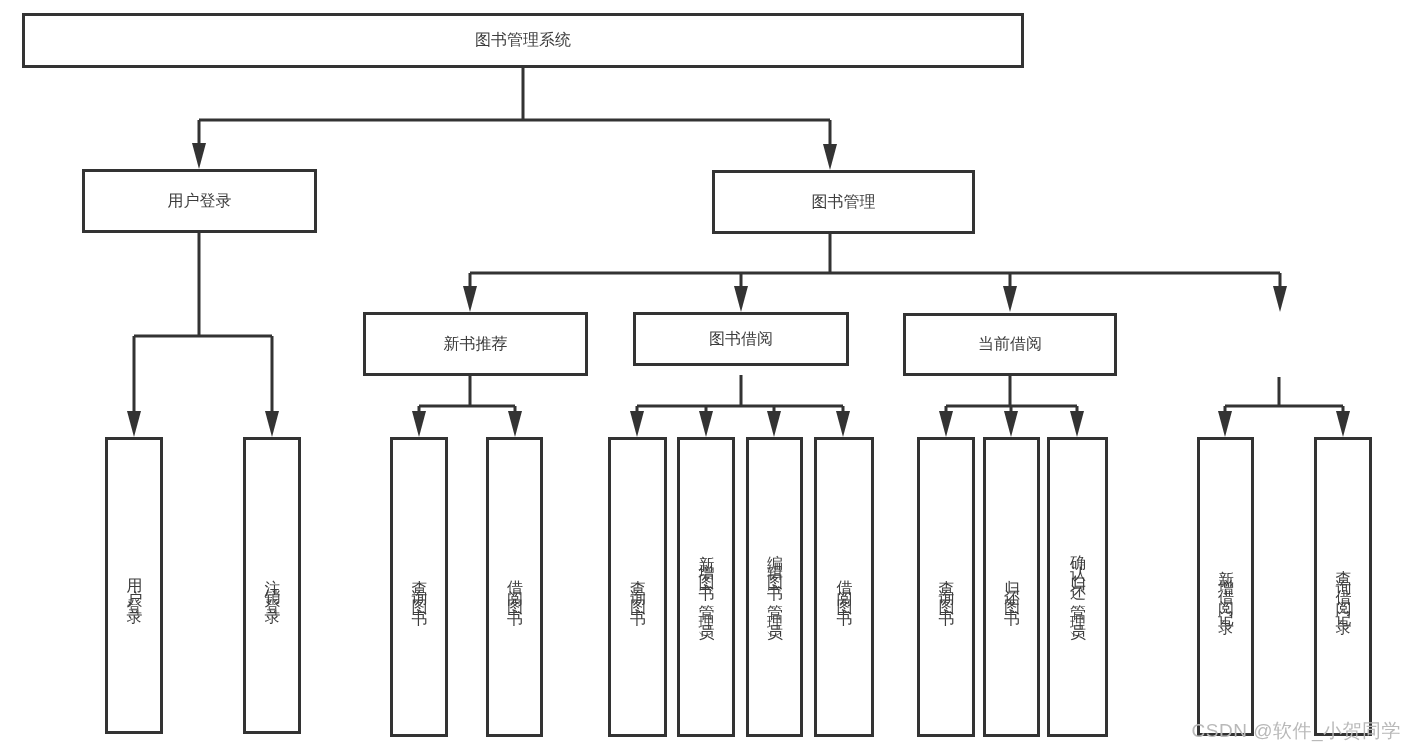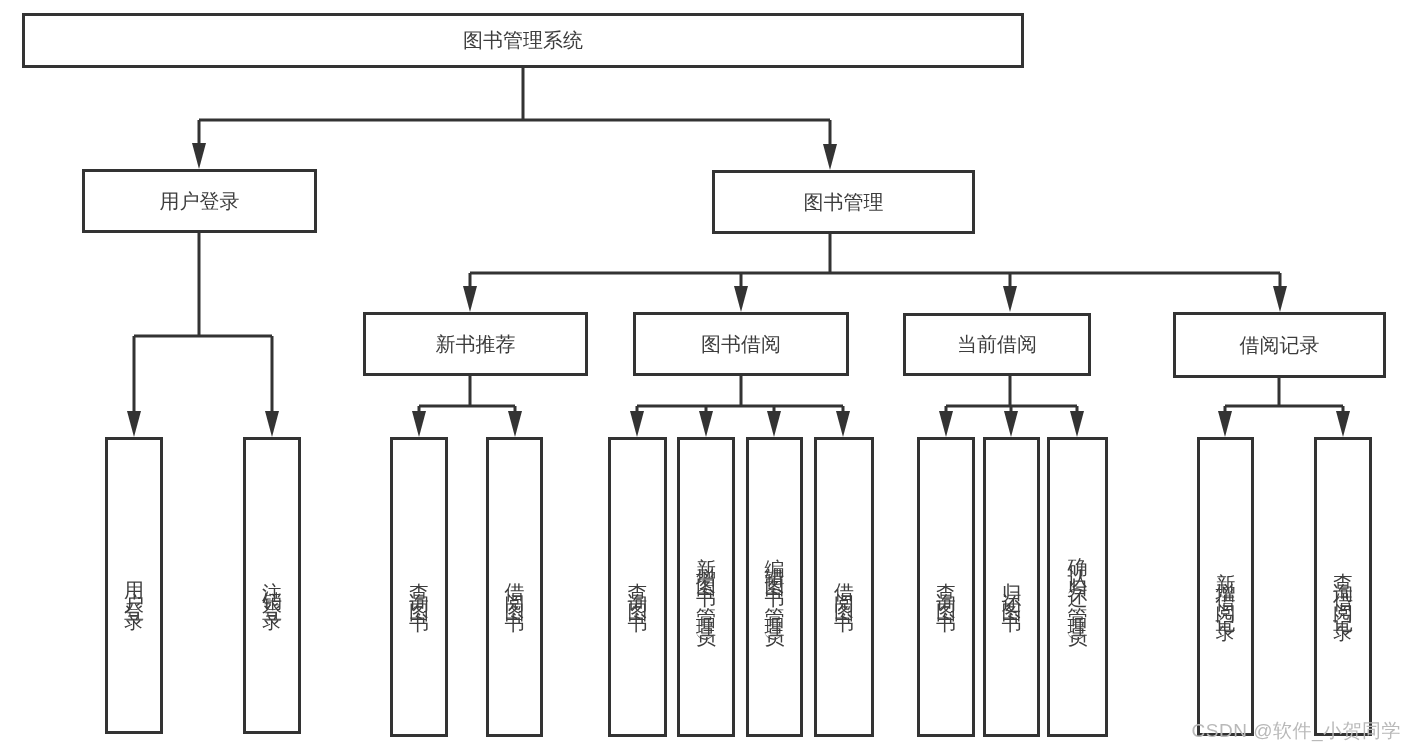--- a/index.html
+++ b/index.html
@@ -33,21 +33,21 @@
   }
   #connectors polygon {
     fill: var(--line);
     stroke: none;
   }
   .box {
     position: absolute;
     border: 3px solid var(--line);
     background: var(--background);
     color: var(--text);
-    font-size: 20px;
+    font-size: 16px;
     display: flex;
     align-items: center;
     justify-content: center;
     text-align: right;
   }
   .box.h span {
     white-space: nowrap;
   }
   .box.v span {
     writing-mode: vertical-rl;
@@ -123,28 +123,25 @@
   <div class="box h" style="left:82px;top:169px;width:235px;height:64px">
     <span>用户登录</span>
   </div>
   <div class="box h" style="left:712px;top:170px;width:263px;height:64px">
     <span>图书管理</span>
   </div>
 
   <div class="box h" style="left:363px;top:312px;width:225px;height:64px">
     <span>新书推荐</span>
   </div>
-  <div class="box h" style="left:633px;top:312px;width:216px;height:64px">
+  <div class="box h" style="left:633px;top:312px;width:216px;height:54px">
     <span>图书借阅</span>
   </div>
-  <div class="box h" style="left:903px;top:313px;width:188px;height:63px">
+  <div class="box h" style="left:903px;top:313px;width:214px;height:63px">
     <span>当前借阅</span>
-  </div>
-  <div class="box h" style="left:1173px;top:312px;width:213px;height:66px">
-    <span>借阅记录</span>
   </div>
 
   <div class="box v" style="left:105px;top:437px;width:58px;height:297px">
     <span>用户登录</span>
   </div>
   <div class="box v" style="left:243px;top:437px;width:58px;height:297px">
     <span>注销登录</span>
   </div>
 
   <div class="box v" style="left:390px;top:437px;width:58px;height:300px">

